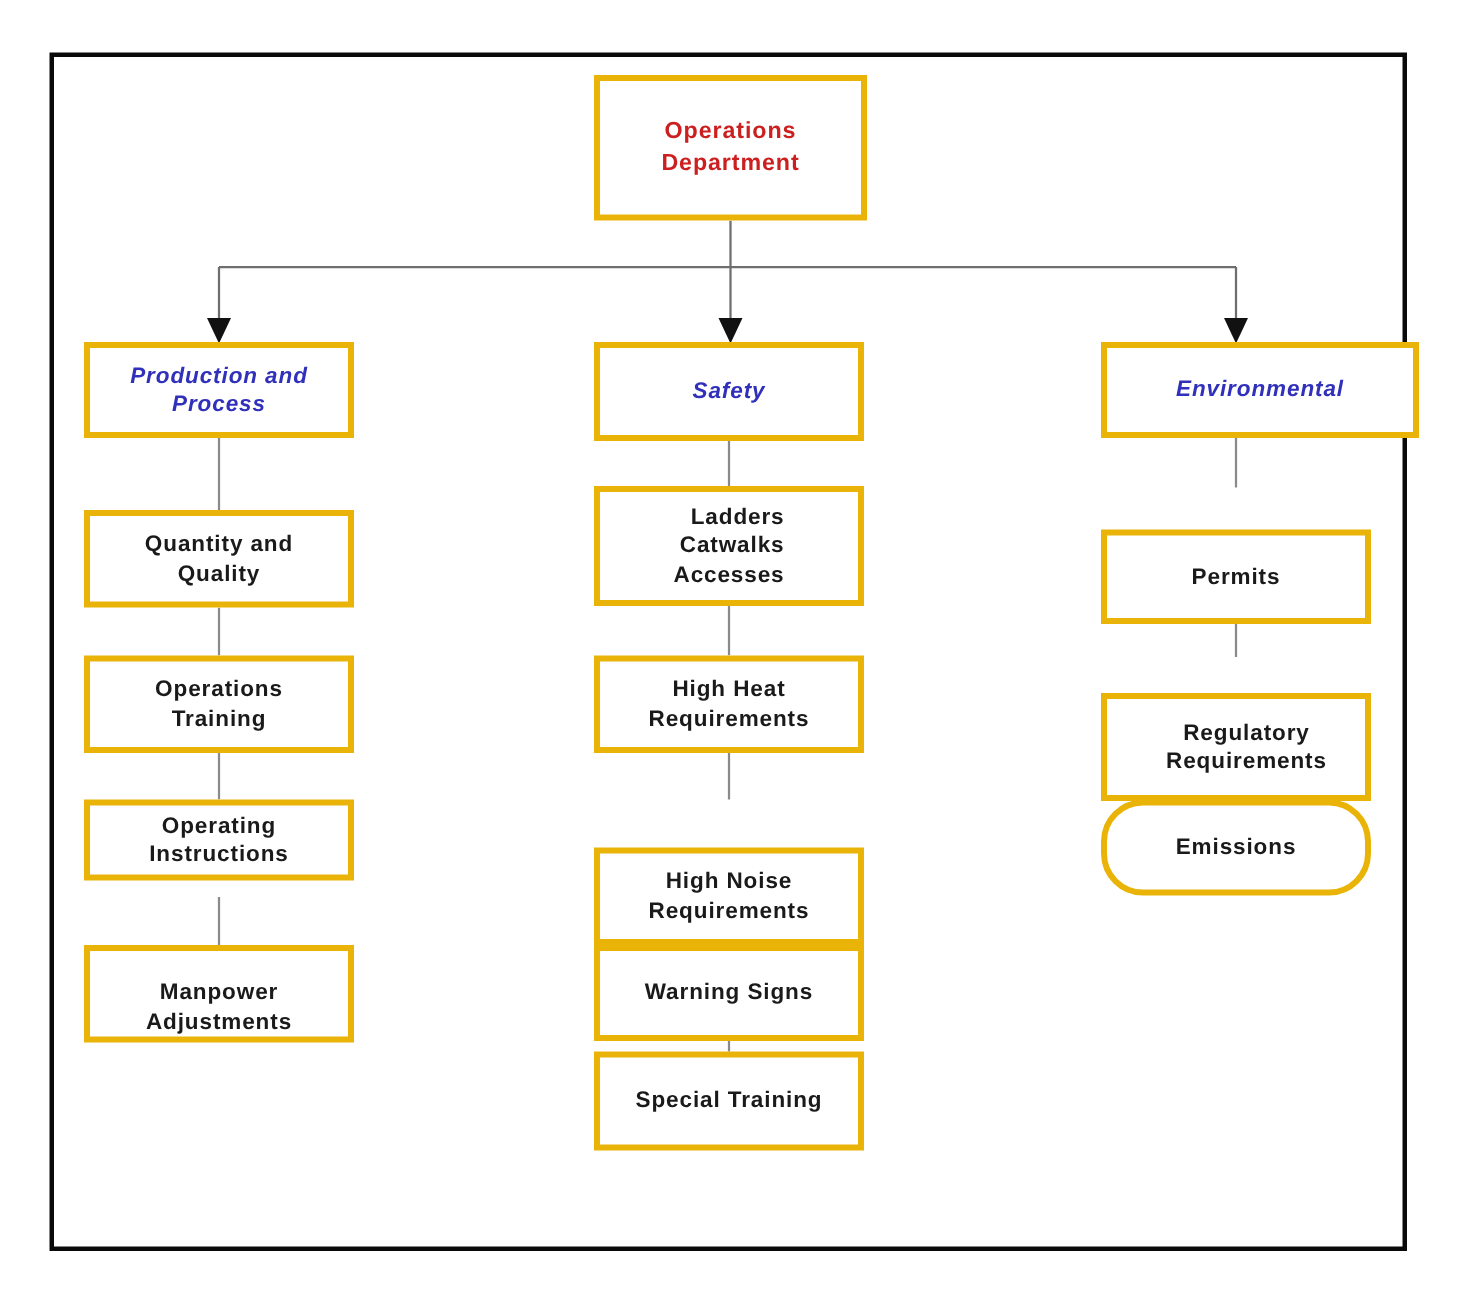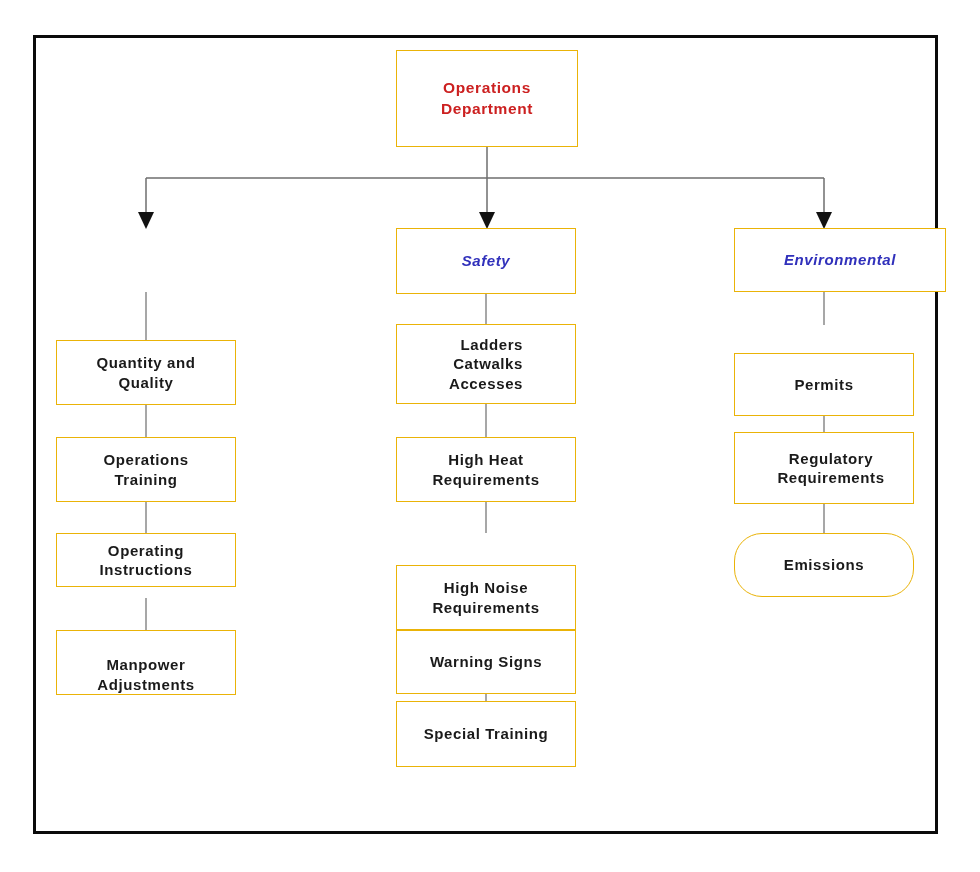--- a/index.html
+++ b/index.html
@@ -32,21 +32,21 @@
     left: 0;
     top: 0;
     width: 980px;
     height: 872px;
     pointer-events: none;
   }
   .node {
     position: absolute;
     box-sizing: border-box;
     background: #ffffff;
-    border: 1px solid #eab308;
+    border: 4px solid #eab308;
     display: flex;
     align-items: center;
     justify-content: center;
     text-align: center;
     font-weight: 700;
     font-size: 15px;
     line-height: 1.3;
     letter-spacing: 0.6px;
     white-space: pre-line;
     color: #1a1a1a;
@@ -65,21 +65,21 @@
   
   .n-c2h    { left: 396px; top: 228px; width: 180px; height: 66px; }
   .n-c2i0   { left: 396px; top: 324px; width: 180px; height: 80px; text-align: right; }
   .n-c2i1   { left: 396px; top: 437px; width: 180px; height: 65px; }
   .n-c2i2   { left: 396px; top: 533px; width: 180px; height: 65px; margin-top: 32px; }
   .n-c2i3   { left: 396px; top: 630px; width: 180px; height: 64px; }
   .n-c2i4   { left: 396px; top: 701px; width: 180px; height: 66px; text-align: right; }
   
   .n-c3h    { left: 734px; top: 228px; width: 212px; height: 64px; }
   .n-c3i0   { left: 734px; top: 325px; width: 180px; height: 63px; margin-top: 28px; }
-  .n-c3i1   { left: 734px; top: 432px; width: 180px; height: 72px; padding-left: 14px; }
+  .n-c3i1   { left: 734px; top: 462px; width: 180px; height: 72px; padding-left: 14px; }
   .n-c3i2   { left: 734px; top: 533px; width: 180px; height: 64px; border-radius: 28px; }
 </style>
 </head>
 <body>
 
 <div class="canvas">
   <div class="frame"></div>
 
   <svg class="connectors" viewBox="0 0 980 872" xmlns="http://www.w3.org/2000/svg">
 
@@ -109,20 +109,24 @@
     <line x1="824" y1="292" x2="824" y2="325" stroke="#8a8a8a" stroke-width="1.5"></line>
     <line x1="824" y1="388" x2="824" y2="438" stroke="#8a8a8a" stroke-width="1.5"></line>
     <line x1="824" y1="502" x2="824" y2="533" stroke="#8a8a8a" stroke-width="1.5"></line>
   </svg>
 
   <div class="node root n-root">
     <span>Operations
 Department</span>
   </div>
 
+  <div class="node cat n-c1h">
+    <span>Production and
+Process</span>
+  </div>
   <div class="node n-c1i0">
     <span>Quantity and
 Quality</span>
   </div>
   <div class="node n-c1i1">
     <span>Operations
 Training</span>
   </div>
   <div class="node n-c1i2">
     <span>Operating

